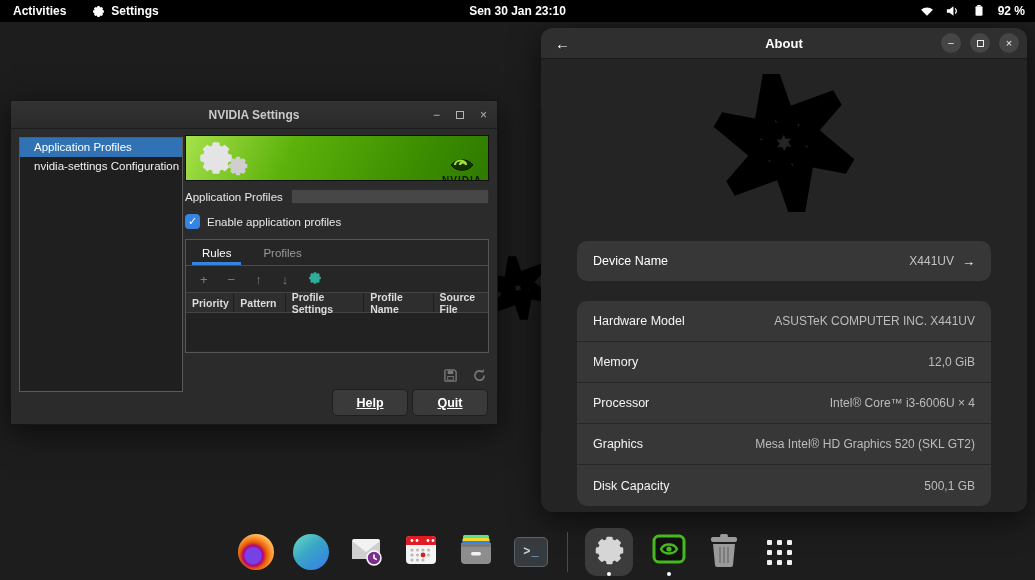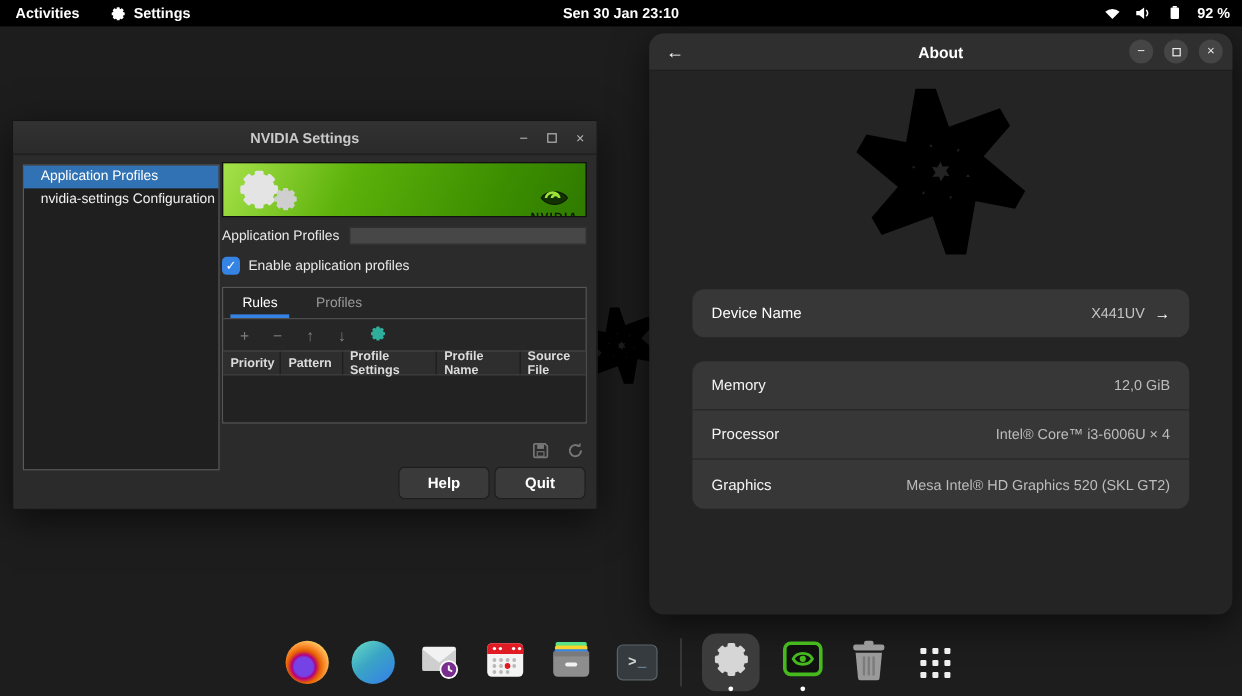--- a/index.html
+++ b/index.html
@@ -60,21 +60,21 @@
   .nv-toolbar { height:26px; display:flex; align-items:center; gap:20px; padding-left:14px; color:#7e7e7e; font-size:13px; }
   .nv-toolbar .tool { cursor:pointer; }
   .nv-thead { display:flex; height:21px; background:#2e2e2e; border-top:1px solid #444; border-bottom:1px solid #444;
               font-weight:700; font-size:10.5px; color:#dcdcdc;justify-content:space-between; }
   .nv-th { display:flex; align-items:center; padding-left:6px; border-right:1px solid #1d1d1d; cursor:pointer; }
   .nv-tbody { height:38px; background:#222; }
 
   .nv-iconrow { position:absolute; right:10px; top:267px; display:flex; gap:14px; }
   .nv-btnrow { position:absolute; right:9px; bottom:8px; display:flex; gap:4px; }
   .nv-btn { width:76px; height:27px; background:#3a3a3a; border:1px solid #1e1e1e; border-radius:5px;
-            color:#fff; font-weight:700; font-size:12.5px; display:flex; align-items:center; justify-content:center; cursor:pointer; }
+            color:#fff; font-weight:700; font-size:12.5px; display:flex; align-items:center; justify-content:center; cursor:pointer;text-decoration:underline; }
 
   
   .aboutwin { left:541px; top:28px; width:486px; height:484px; background:#242424; border-radius:12px; z-index:9; color:#fff; }
   .ab-header { height:31px; background:#2f2f2f; border-bottom:1px solid #1a1a1a; border-radius:12px 12px 0 0;
                display:flex; align-items:center; position:relative; }
   .ab-back { position:absolute; left:14px; font-size:15px; color:#fff; cursor:pointer; }
   .ab-title { margin:0 auto; font-weight:700; font-size:13px; }
   .ab-ctrls { position:absolute; right:8px; display:flex; gap:9px; }
   .circle-btn { width:20px; height:20px; border-radius:50%; background:#454545; color:#eee; font-size:11px;
                 display:flex; align-items:center; justify-content:center; cursor:pointer; }
@@ -302,30 +302,38 @@
   <div class="ab-card ab-devcard">
     <span class="ab-devlabel">Device Name</span>
     <span class="ab-devval">
       <span>X441UV</span>
       <span class="arrow">→</span>
     </span>
   </div>
 
   <div class="ab-card ab-infocard">
     <div class="ab-row">
+      <span class="ab-label">Hardware Model</span>
+      <span class="ab-value">ASUSTeK COMPUTER INC. X441UV</span>
+    </div>
+    <div class="ab-row">
       <span class="ab-label">Memory</span>
       <span class="ab-value">12,0 GiB</span>
     </div>
     <div class="ab-row">
       <span class="ab-label">Processor</span>
       <span class="ab-value">Intel® Core™ i3-6006U × 4</span>
     </div>
     <div class="ab-row">
       <span class="ab-label">Graphics</span>
       <span class="ab-value">Mesa Intel® HD Graphics 520 (SKL GT2)</span>
+    </div>
+    <div class="ab-row">
+      <span class="ab-label">Disk Capacity</span>
+      <span class="ab-value">500,1 GB</span>
     </div>
   </div>
 </div>
 
 <div class="dock">
   <div class="dock-item">
     <span class="ff-icon"></span>
   </div>
   <div class="dock-item">
     <span class="web-icon"></span>

